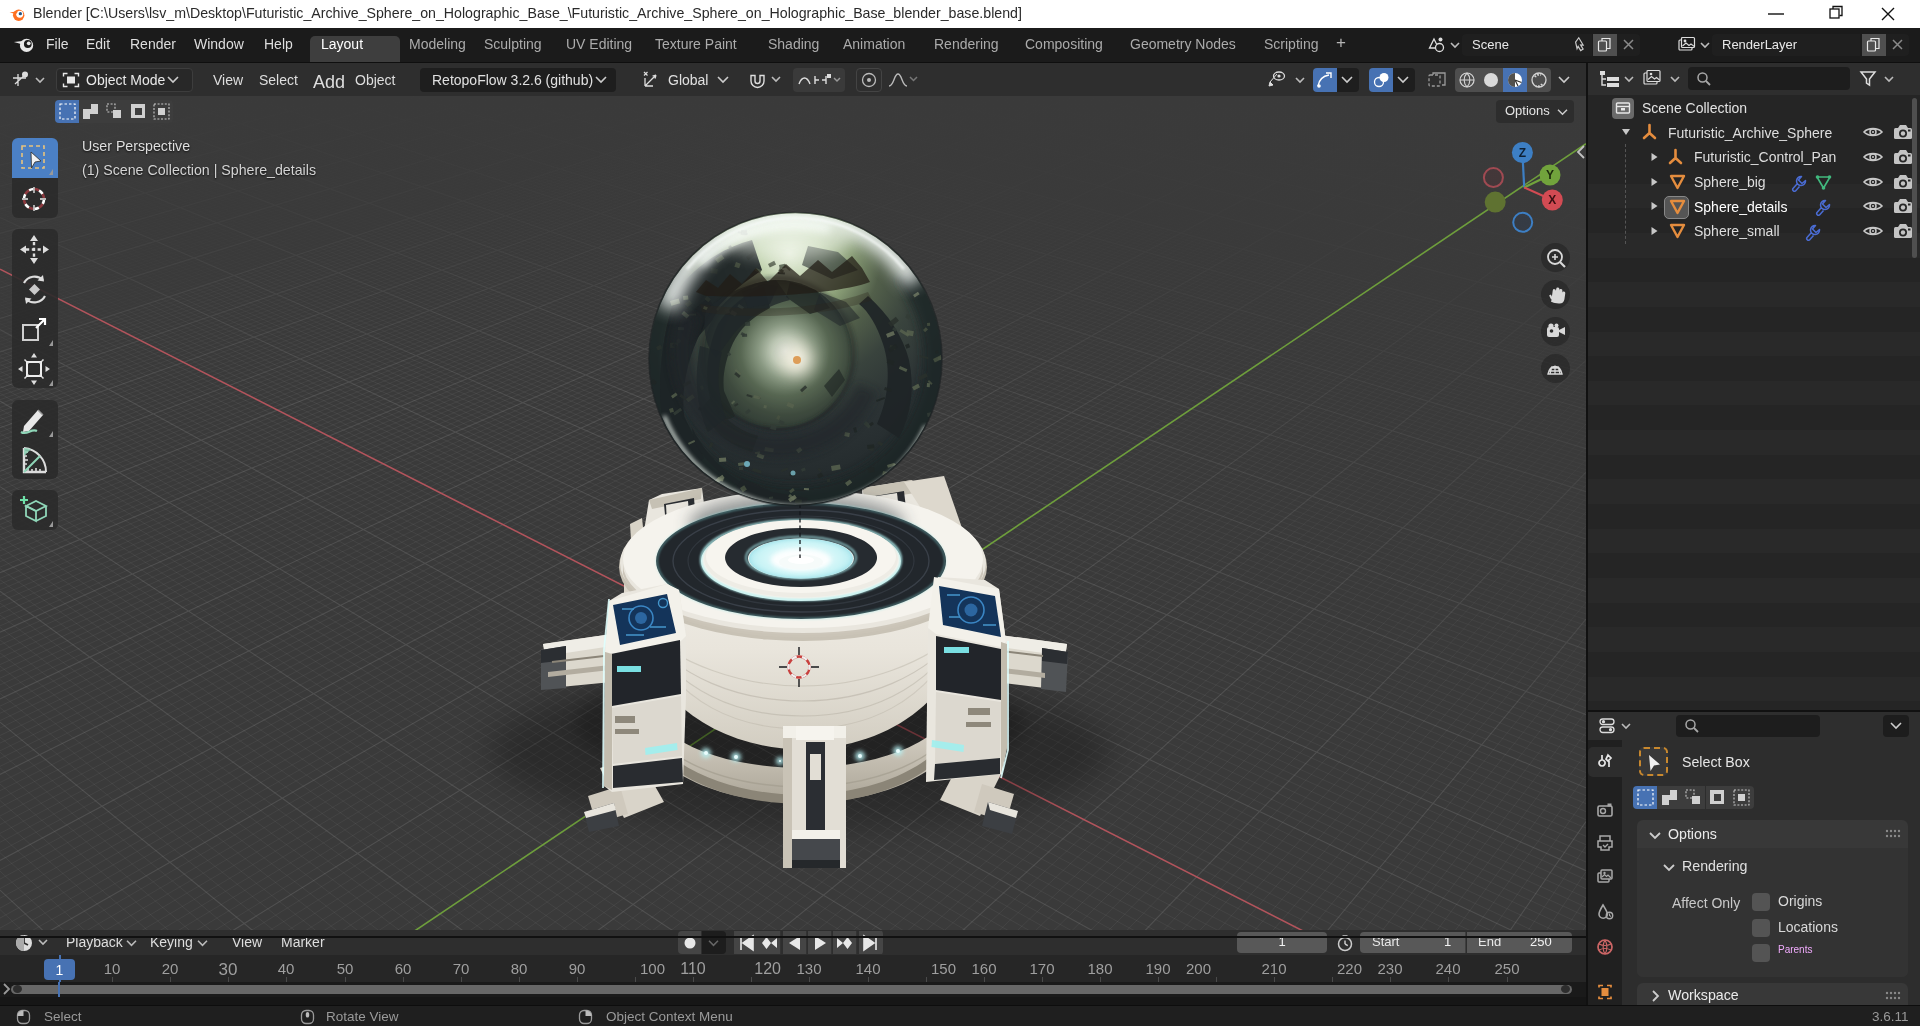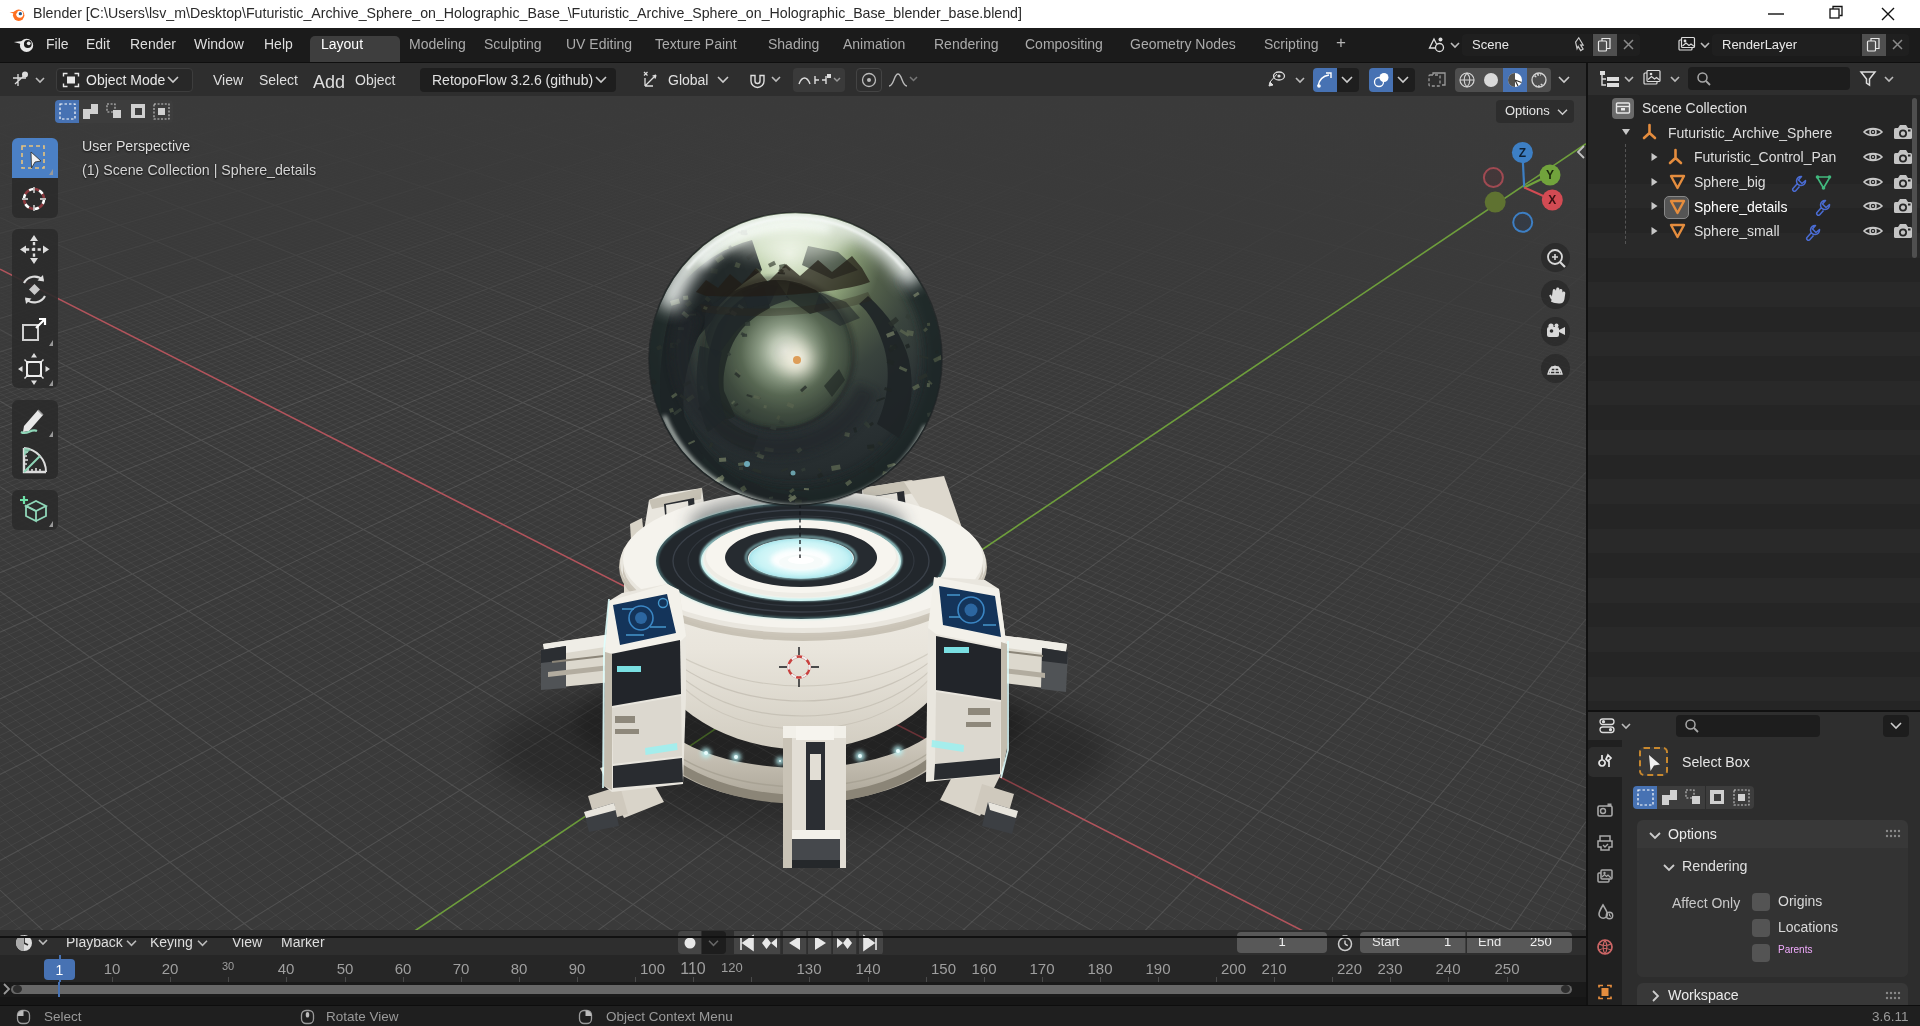--- a/index.html
+++ b/index.html
@@ -1066,38 +1066,38 @@
       </svg>
       <div class="abs" style="left:1360px;top:2px;width:106px;height:21px;background:#585858;border-radius:4px 0 0 4px;border-right:1px solid #3f3f3f"></div>
       <div class="tx" style="left:1372px;top:4px;font-size:13px;color:#e8e8e8">Start</div>
       <div class="tx" style="left:1444px;top:4px;font-size:13px;color:#f2f2f2">1</div>
       <div class="abs" style="left:1467px;top:2px;width:105px;height:21px;background:#585858;border-radius:0 4px 4px 0"></div>
       <div class="tx" style="left:1478px;top:4px;font-size:13px;color:#e8e8e8">End</div>
       <div class="tx" style="left:1530px;top:4px;font-size:13px;color:#f2f2f2">250</div>
       <div class="abs" style="left:0;top:25px;width:1586px;height:27px;background:#262626"></div>
       <div class="tx" style="left:112px;top:29.5px;width:60px;margin-left:-30px;text-align:center;font-size:15px;color:#9f9f9f">10</div>
       <div class="tx" style="left:170px;top:29.5px;width:60px;margin-left:-30px;text-align:center;font-size:15px;color:#9f9f9f">20</div>
-      <div class="tx" style="left:228px;top:29.5px;width:60px;margin-left:-30px;text-align:center;font-size:11px;color:#9f9f9f">30</div>
+      <div class="tx" style="left:228px;top:29.5px;width:60px;margin-left:-30px;text-align:center;font-size:17px;color:#9f9f9f">30</div>
       <div class="tx" style="left:286px;top:29.5px;width:60px;margin-left:-30px;text-align:center;font-size:15px;color:#9f9f9f">40</div>
       <div class="tx" style="left:345px;top:29.5px;width:60px;margin-left:-30px;text-align:center;font-size:15px;color:#9f9f9f">50</div>
       <div class="tx" style="left:403px;top:29.5px;width:60px;margin-left:-30px;text-align:center;font-size:15px;color:#9f9f9f">60</div>
       <div class="tx" style="left:461px;top:29.5px;width:60px;margin-left:-30px;text-align:center;font-size:15px;color:#9f9f9f">70</div>
       <div class="tx" style="left:519px;top:29.5px;width:60px;margin-left:-30px;text-align:center;font-size:15px;color:#9f9f9f">80</div>
       <div class="tx" style="left:577px;top:29.5px;width:60px;margin-left:-30px;text-align:center;font-size:15px;color:#9f9f9f">90</div>
       <div class="tx" style="left:635px;top:29.5px;width:60px;margin-left:-30px;text-align:right;font-size:15px;color:#9f9f9f">100</div>
       <div class="tx" style="left:693px;top:29.5px;width:60px;margin-left:-30px;text-align:center;font-size:16px;color:#9f9f9f">110</div>
-      <div class="tx" style="left:751px;top:29.5px;width:60px;margin-left:-30px;text-align:left;font-size:13px;color:#9f9f9f">120</div>
+      <div class="tx" style="left:751px;top:29.5px;width:60px;margin-left:-30px;text-align:right;font-size:16px;color:#9f9f9f">120</div>
       <div class="tx" style="left:809px;top:29.5px;width:60px;margin-left:-30px;text-align:center;font-size:15px;color:#9f9f9f">130</div>
       <div class="tx" style="left:868px;top:29.5px;width:60px;margin-left:-30px;text-align:center;font-size:15px;color:#9f9f9f">140</div>
       <div class="tx" style="left:926px;top:29.5px;width:60px;margin-left:-30px;text-align:right;font-size:15px;color:#9f9f9f">150</div>
       <div class="tx" style="left:984px;top:29.5px;width:60px;margin-left:-30px;text-align:center;font-size:15px;color:#9f9f9f">160</div>
       <div class="tx" style="left:1042px;top:29.5px;width:60px;margin-left:-30px;text-align:center;font-size:15px;color:#9f9f9f">170</div>
       <div class="tx" style="left:1100px;top:29.5px;width:60px;margin-left:-30px;text-align:center;font-size:15px;color:#9f9f9f">180</div>
       <div class="tx" style="left:1158px;top:29.5px;width:60px;margin-left:-30px;text-align:center;font-size:15px;color:#9f9f9f">190</div>
-      <div class="tx" style="left:1216px;top:29.5px;width:60px;margin-left:-30px;text-align:right;font-size:15px;color:#9f9f9f">200</div>
+      <div class="tx" style="left:1216px;top:29.5px;width:60px;margin-left:-30px;text-align:left;font-size:15px;color:#9f9f9f">200</div>
       <div class="tx" style="left:1274px;top:29.5px;width:60px;margin-left:-30px;text-align:center;font-size:15px;color:#9f9f9f">210</div>
       <div class="tx" style="left:1332px;top:29.5px;width:60px;margin-left:-30px;text-align:right;font-size:15px;color:#9f9f9f">220</div>
       <div class="tx" style="left:1390px;top:29.5px;width:60px;margin-left:-30px;text-align:center;font-size:15px;color:#9f9f9f">230</div>
       <div class="tx" style="left:1448px;top:29.5px;width:60px;margin-left:-30px;text-align:center;font-size:15px;color:#9f9f9f">240</div>
       <div class="tx" style="left:1507px;top:29.5px;width:60px;margin-left:-30px;text-align:center;font-size:15px;color:#9f9f9f">250</div>
       <div class="abs" style="left:112px;top:47px;width:1px;height:5px;background:#4a4a4a"></div>
       <div class="abs" style="left:170px;top:47px;width:1px;height:5px;background:#4a4a4a"></div>
       <div class="abs" style="left:228px;top:47px;width:1px;height:5px;background:#4a4a4a"></div>
       <div class="abs" style="left:286px;top:47px;width:1px;height:5px;background:#4a4a4a"></div>
       <div class="abs" style="left:345px;top:47px;width:1px;height:5px;background:#4a4a4a"></div>

